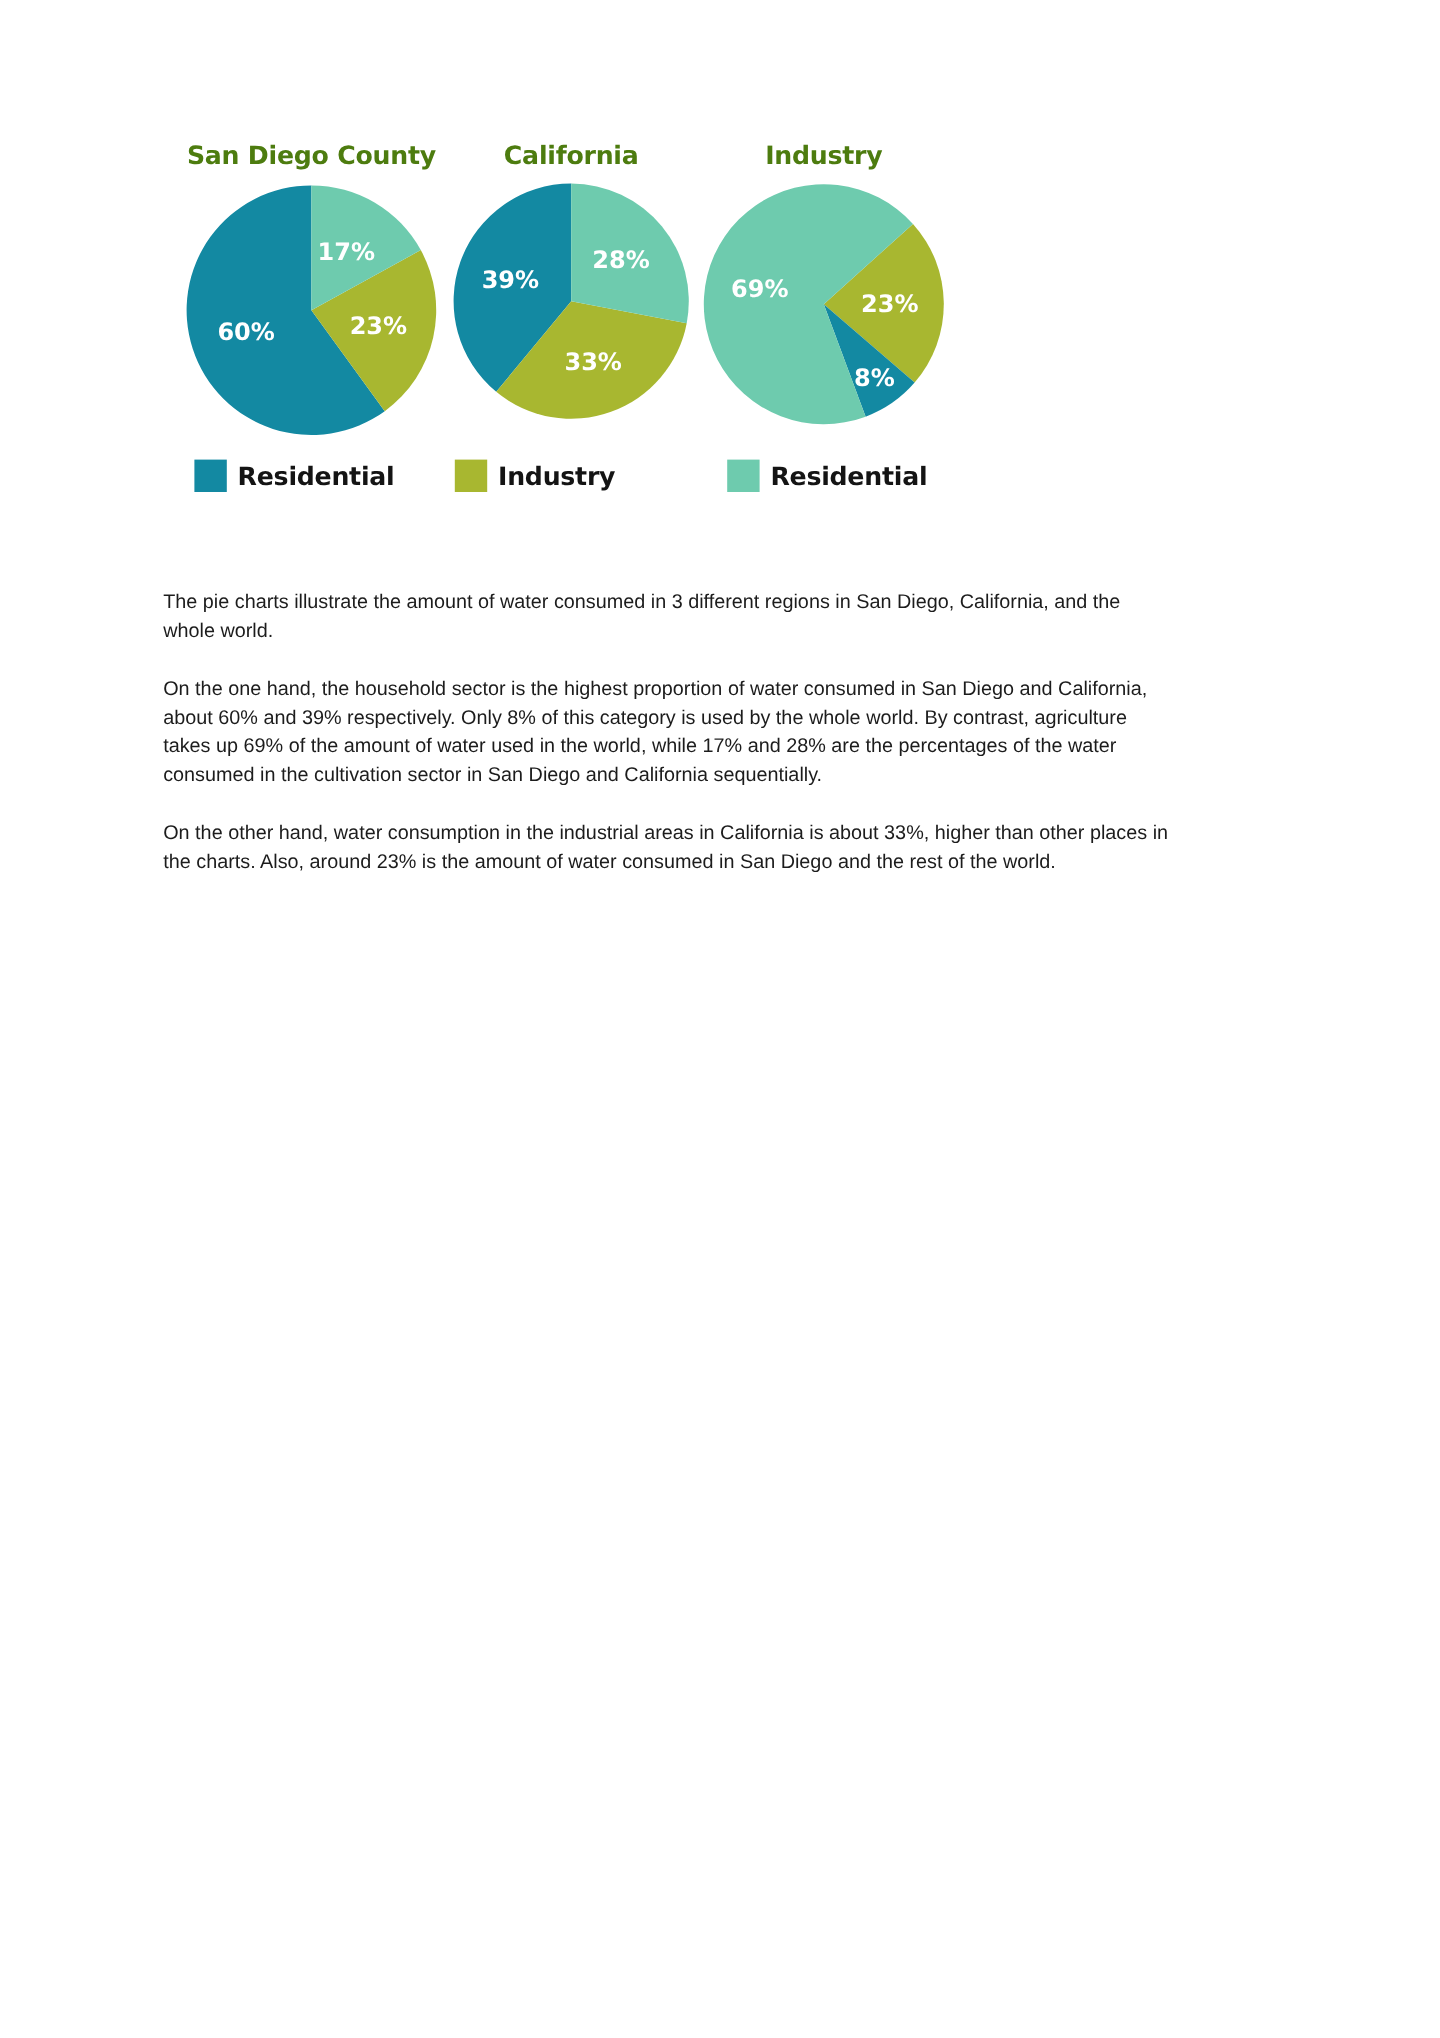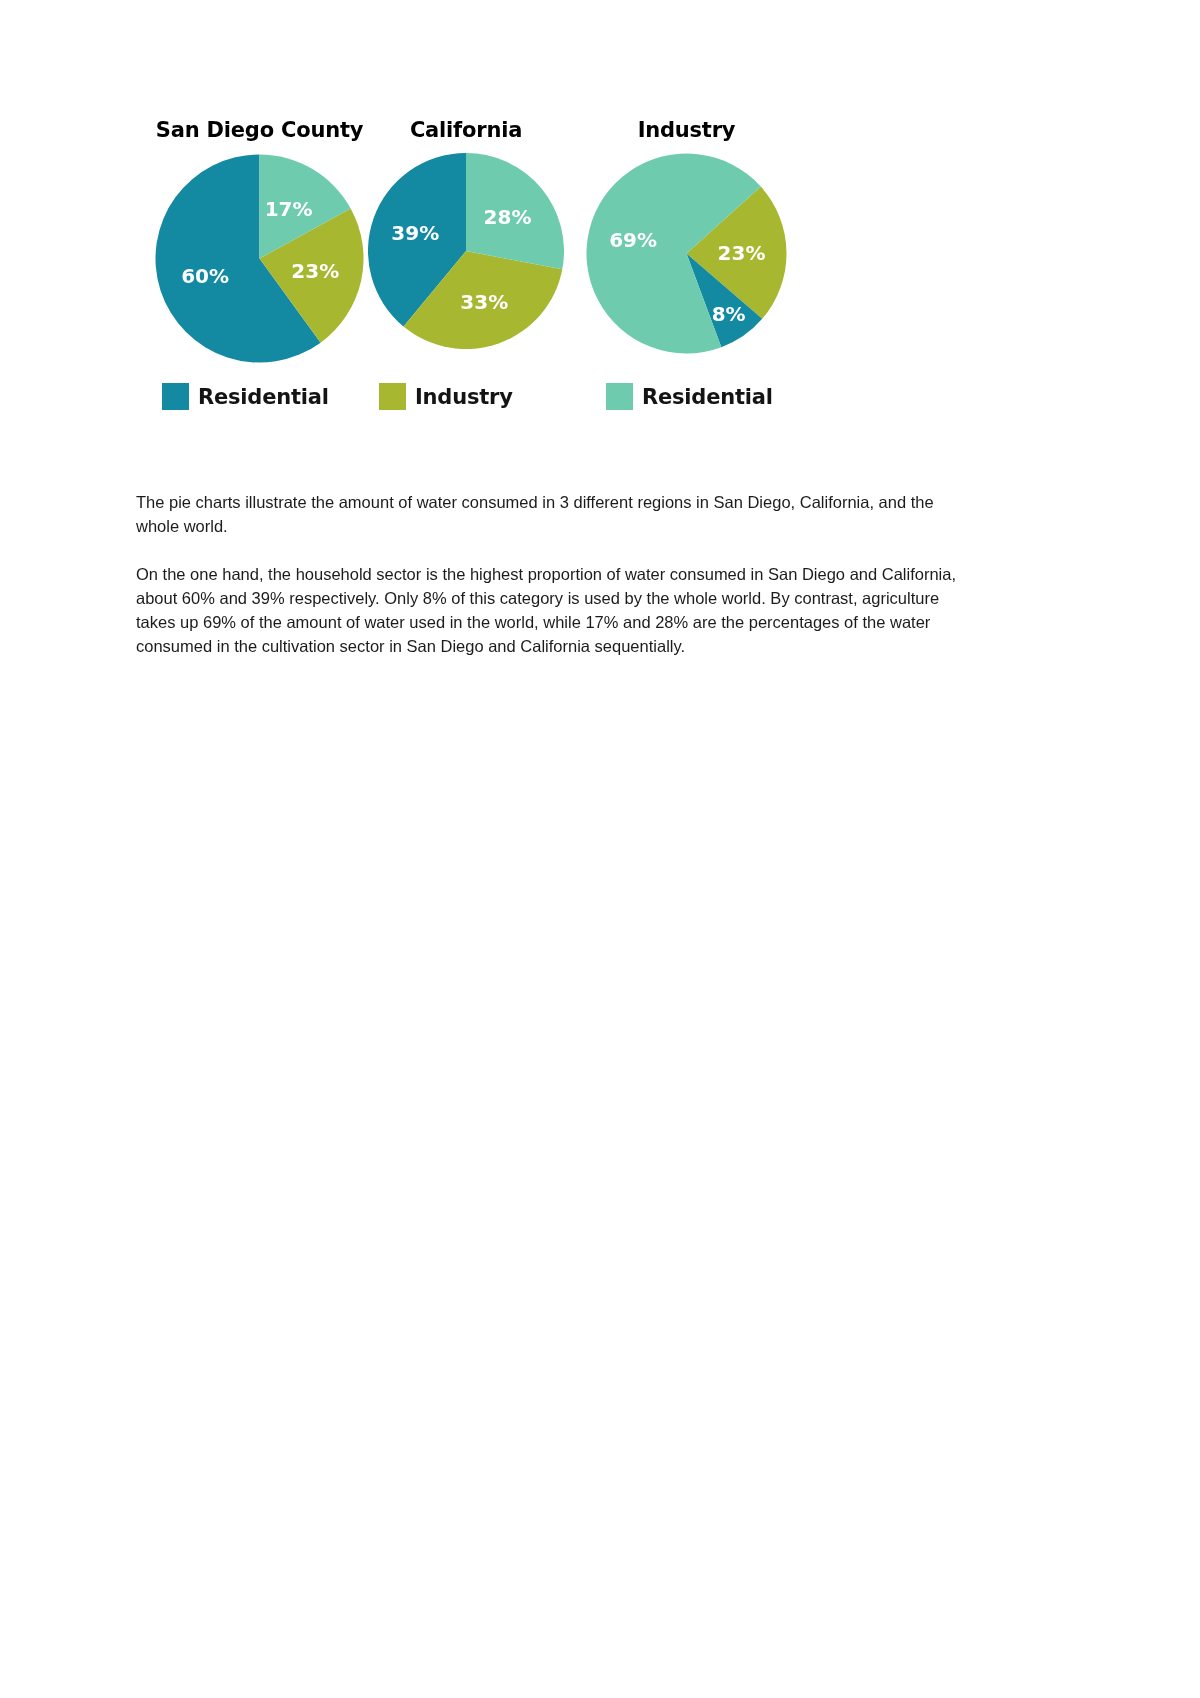--- a/index.html
+++ b/index.html
@@ -30,30 +30,30 @@
   }
   .chart-row {
     position: relative;
     height: 265px;
   }
   .chart-cell {
     position: absolute;
     top: 0;
   }
   .chart-cell.c0 { left: 16px;  width: 215px; }
-  .chart-cell.c1 { left: 230px; width: 200px; }
+  .chart-cell.c1 { left: 240px; width: 200px; }
   .chart-cell.c2 { left: 448px; width: 205px; }
 
   .chart-title {
     text-align: center;
     font-family: "DejaVu Sans", sans-serif;
     font-weight: bold;
     font-size: 21px;
     letter-spacing: -0.2px;
-    color: #000000;
+    color: #4d7c0f;
     margin-bottom: 9px;
     white-space: nowrap;
   }
   .pie-wrap {
     position: relative;
     margin: 0 auto;
   }
   .pie-wrap svg { display: block; }
   .slice-label {
     font-family: "DejaVu Sans", sans-serif;
@@ -174,15 +174,16 @@
         <span class="swatch" id="sw2" style="background: rgb(110, 203, 174);"></span>
         <span class="legend-label">Residential</span>
       </div>
     </div>
 
   </div>
 
   <div class="body-copy">
     <p>The pie charts illustrate the amount of water consumed in 3 different regions in San Diego, California, and the whole world.</p>
     <p>On the one hand, the household sector is the highest proportion of water consumed in San Diego and California, about 60% and 39% respectively. Only 8% of this category is used by the whole world. By contrast, agriculture takes up 69% of the amount of water used in the world, while 17% and 28% are the percentages of the water consumed in the cultivation sector in San Diego and California sequentially.</p>
+    <p>On the other hand, water consumption in the industrial areas in California is about 33%, higher than other places in the charts. Also, around 23% is the amount of water consumed in San Diego and the rest of the world.</p>
   </div>
 
 </div>
 
 </body></html>

